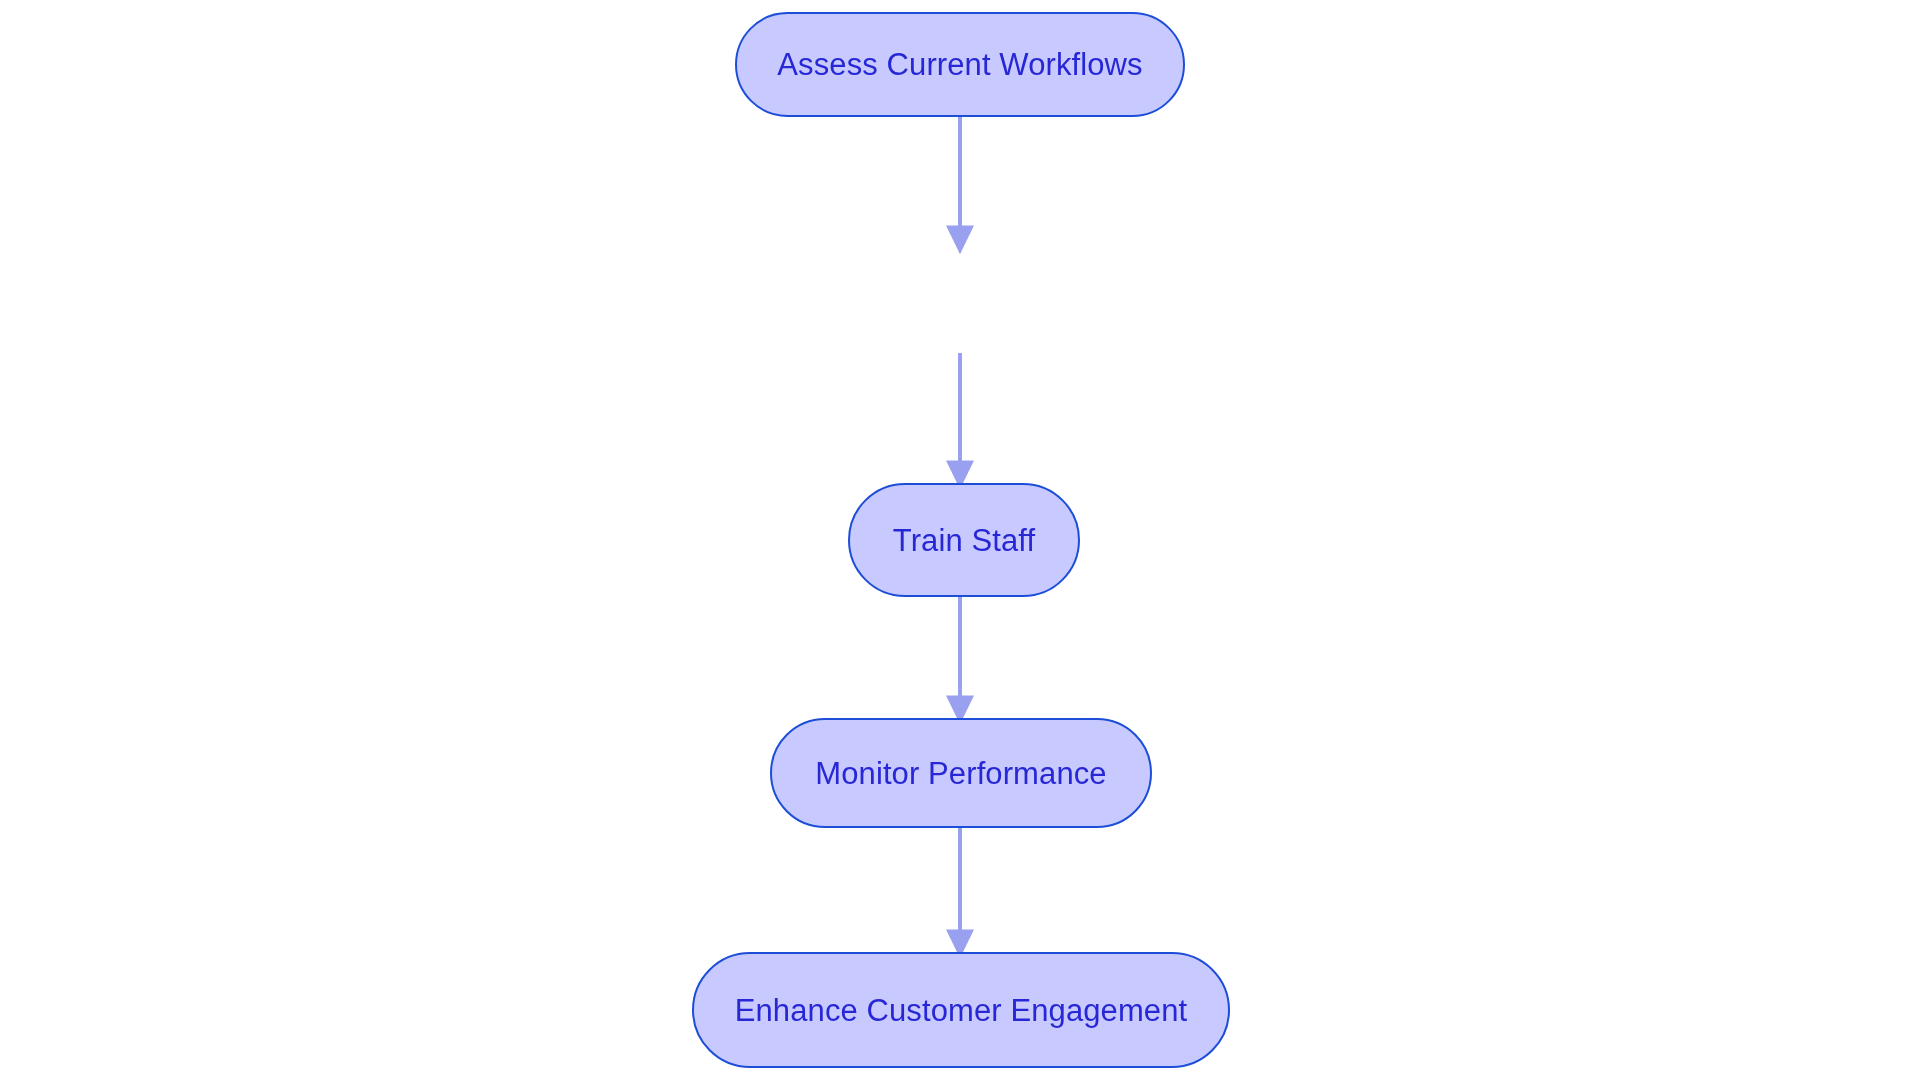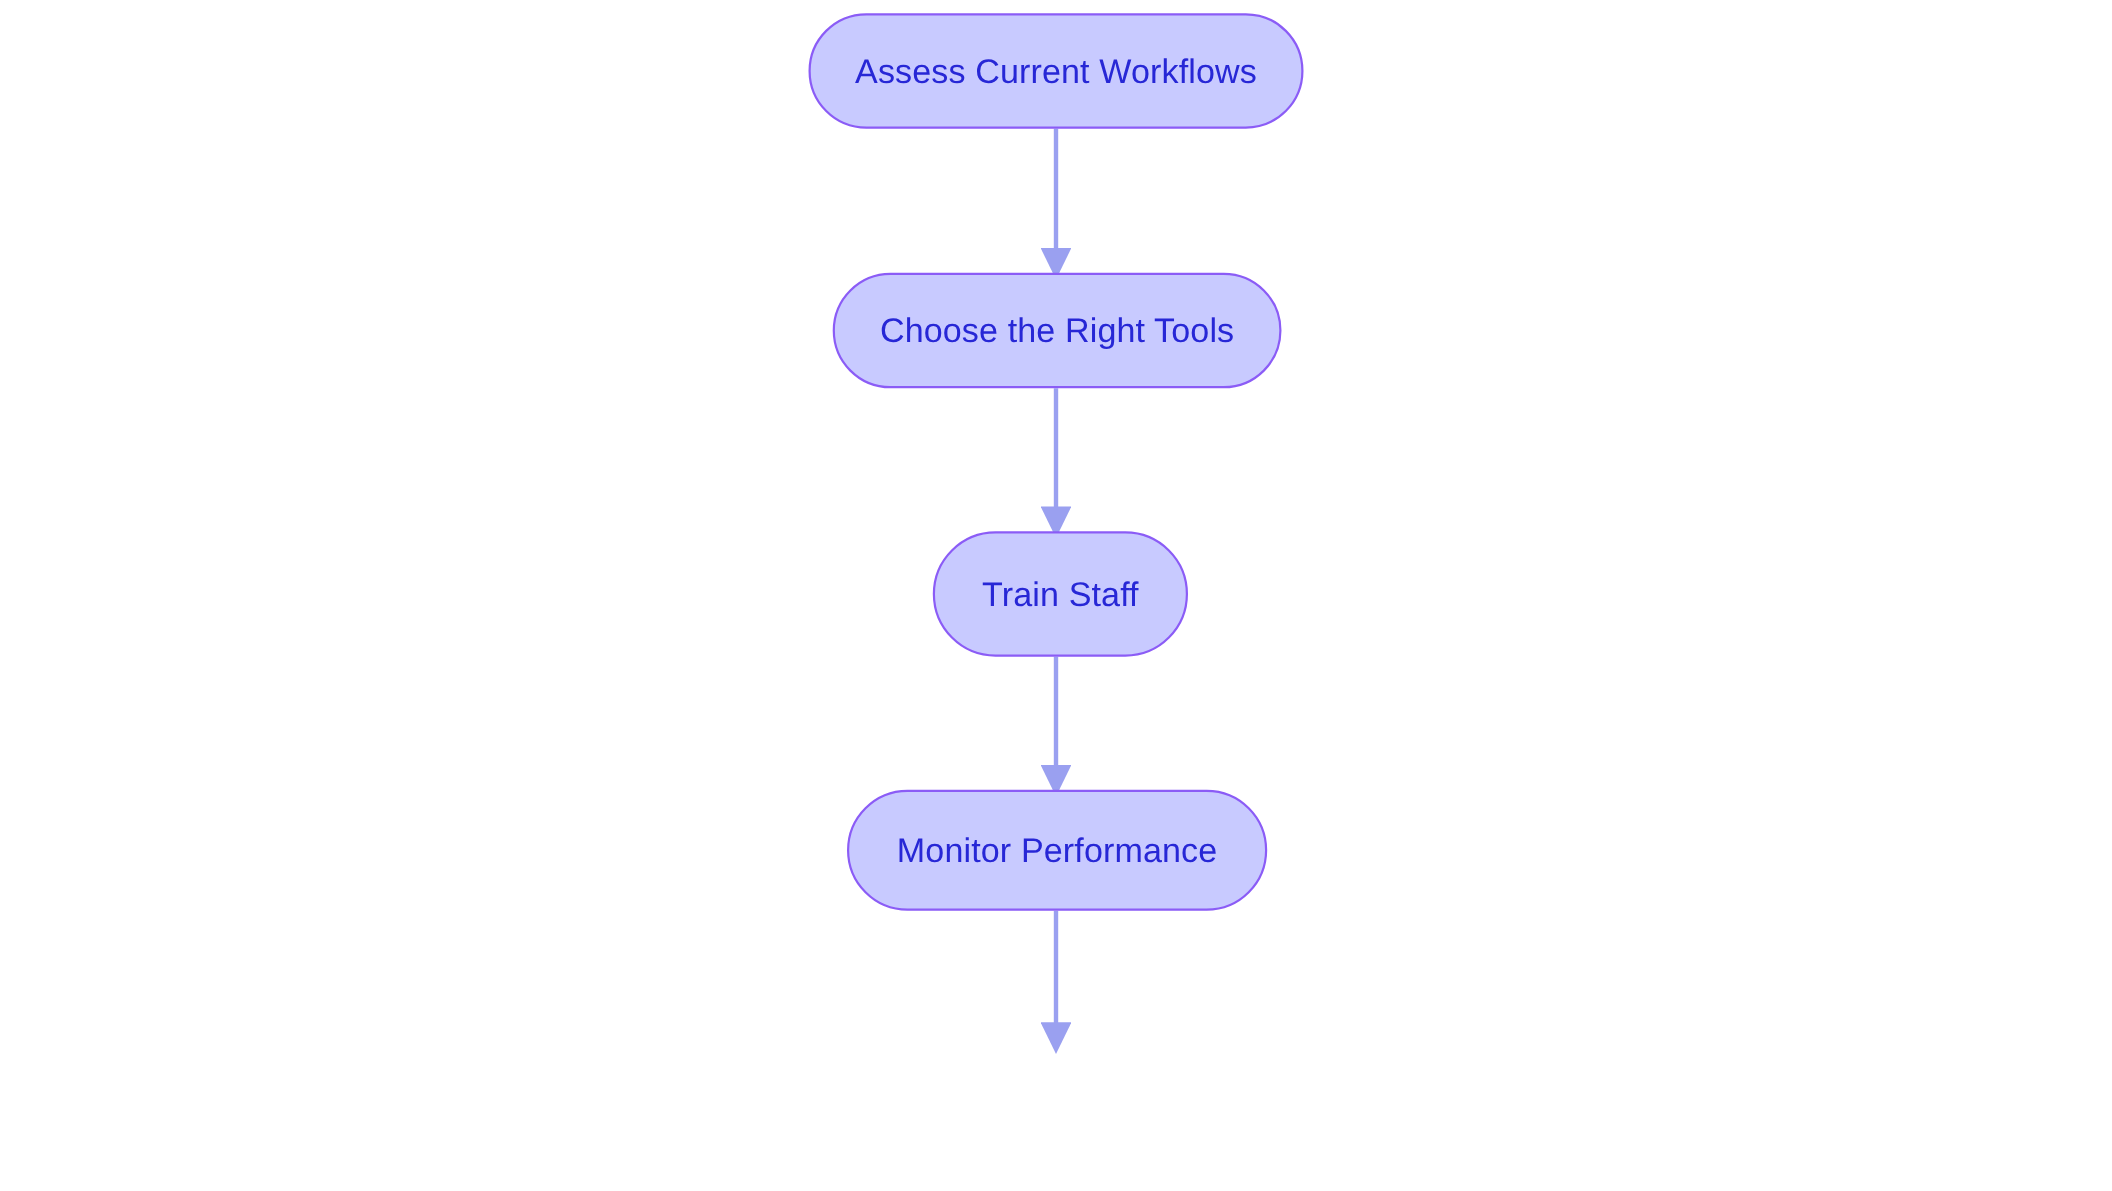--- a/index.html
+++ b/index.html
@@ -33,21 +33,21 @@
     width: 1920px;
     height: 1083px;
   }
   .flow-node {
     position: absolute;
     box-sizing: border-box;
     display: flex;
     align-items: center;
     justify-content: center;
     background: #c8caff;
-    border: 2px solid #8b5cf6;
+    border: 2px solid #1d4ed8;
     border-radius: 999px;
     color: #2727d6;
     font-family: "Liberation Sans", sans-serif;
     font-size: 31px;
     font-weight: 400;
     letter-spacing: 0.1px;
     white-space: nowrap;
     line-height: 1;
   }
   .node-label {
@@ -75,27 +75,27 @@
 
     <line x1="960" y1="828" x2="960" y2="931" stroke="#9aa0f0" stroke-width="4" marker-end="url(#arrowhead)"></line>
   </svg>
 
   <div class="node-layer">
 
     <div class="flow-node" style="left:735px; top:12px; width:450px; height:105px;">
       <span class="node-label">Assess Current Workflows</span>
     </div>
 
-    <div class="flow-node" style="left:757px; top:248px; width:408px; height:105px;">
-      <span class="node-label">Choose the Right Tools</span>
-    </div>
 
     <div class="flow-node" style="left:848px; top:483px; width:232px; height:114px;align-items:center;">
       <span class="node-label">Train Staff</span>
     </div>
 
     <div class="flow-node" style="left:770px; top:718px; width:382px; height:110px;">
       <span class="node-label">Monitor Performance</span>
     </div>
 
+    <div class="flow-node" style="left:692px; top:952px; width:538px; height:116px;">
+      <span class="node-label">Enhance Customer Engagement</span>
+    </div>
 
   </div>
 </div>
 
 </body></html>

